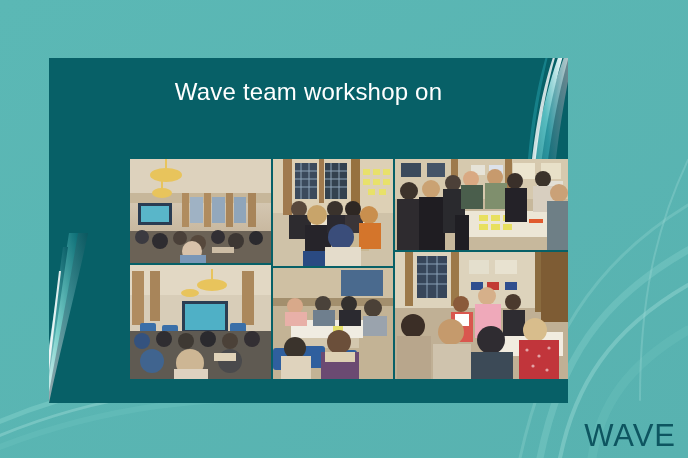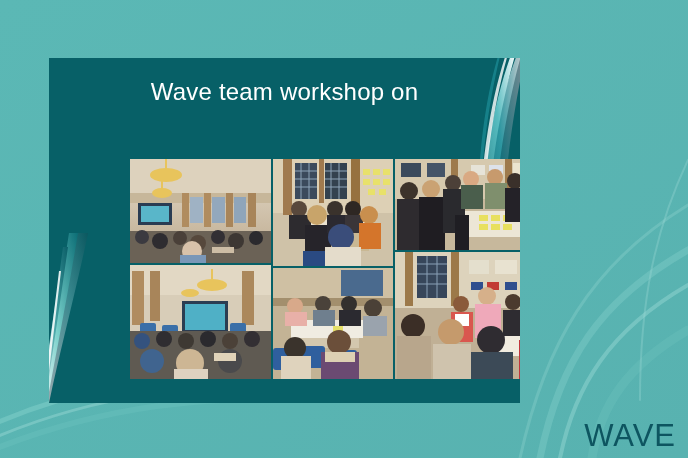--- a/index.html
+++ b/index.html
@@ -10,21 +10,21 @@
   }
   .slide{
     position:relative;width:688px;height:458px;overflow:hidden;
     background:#5bb8b5;
   }
   
   .bg-waves{position:absolute;inset:0;pointer-events:none;}
   
   .panel{
     position:absolute;left:49px;top:58px;width:471px;height:345px;
-    background:#076067;overflow:hidden;
+    background:#076067;overflow:hidden;padding-left:48px;
   }
   .panel-title{
     position:absolute;left:0;top:18px;width:100%;
     text-align:center;color:#ffffff;
     font-size:24px;line-height:31px;font-weight:400;
     letter-spacing:.2px;
   }
   .panel-title .line2{display:block;}
   
   .swoosh{position:absolute;pointer-events:none;}

